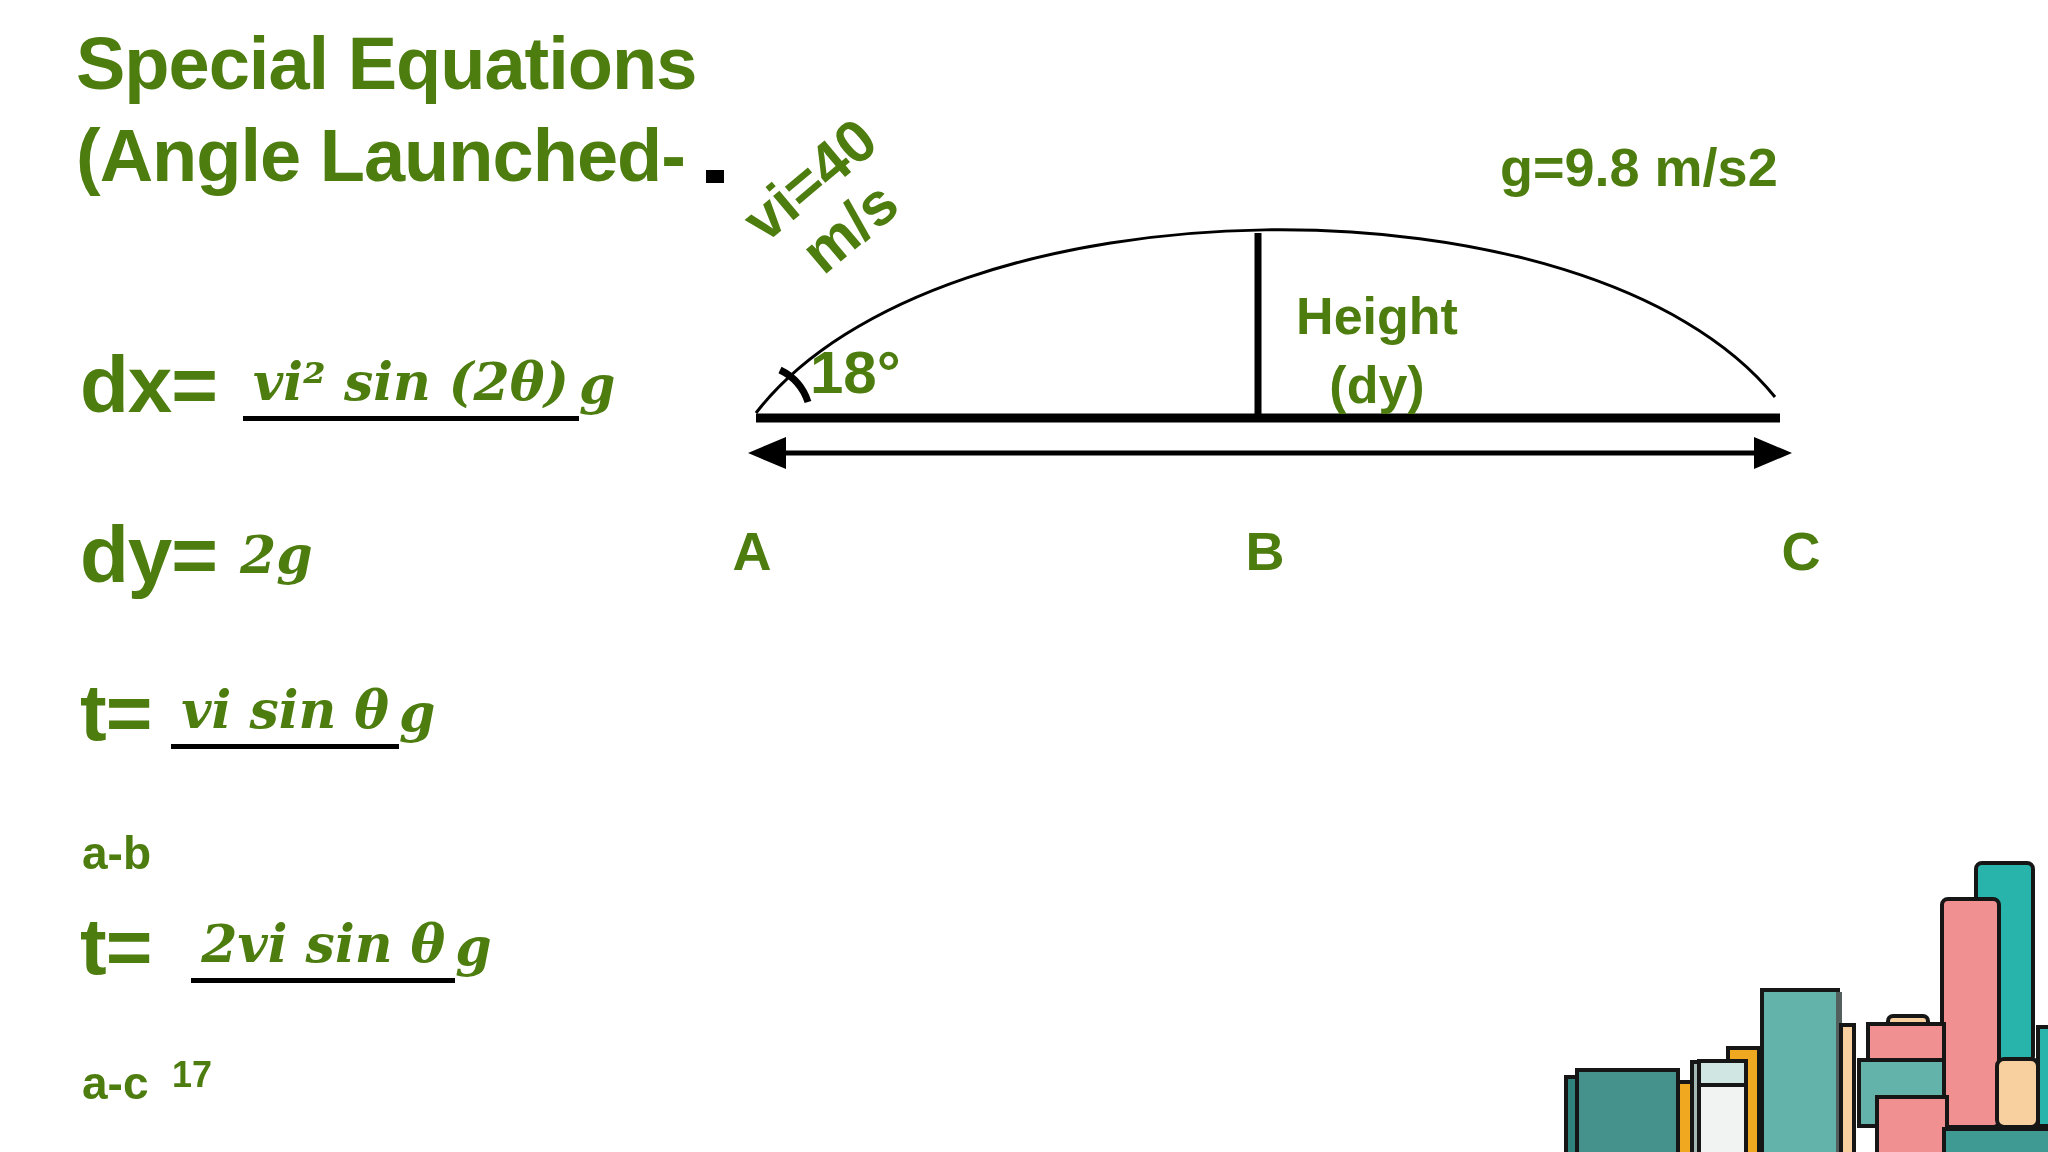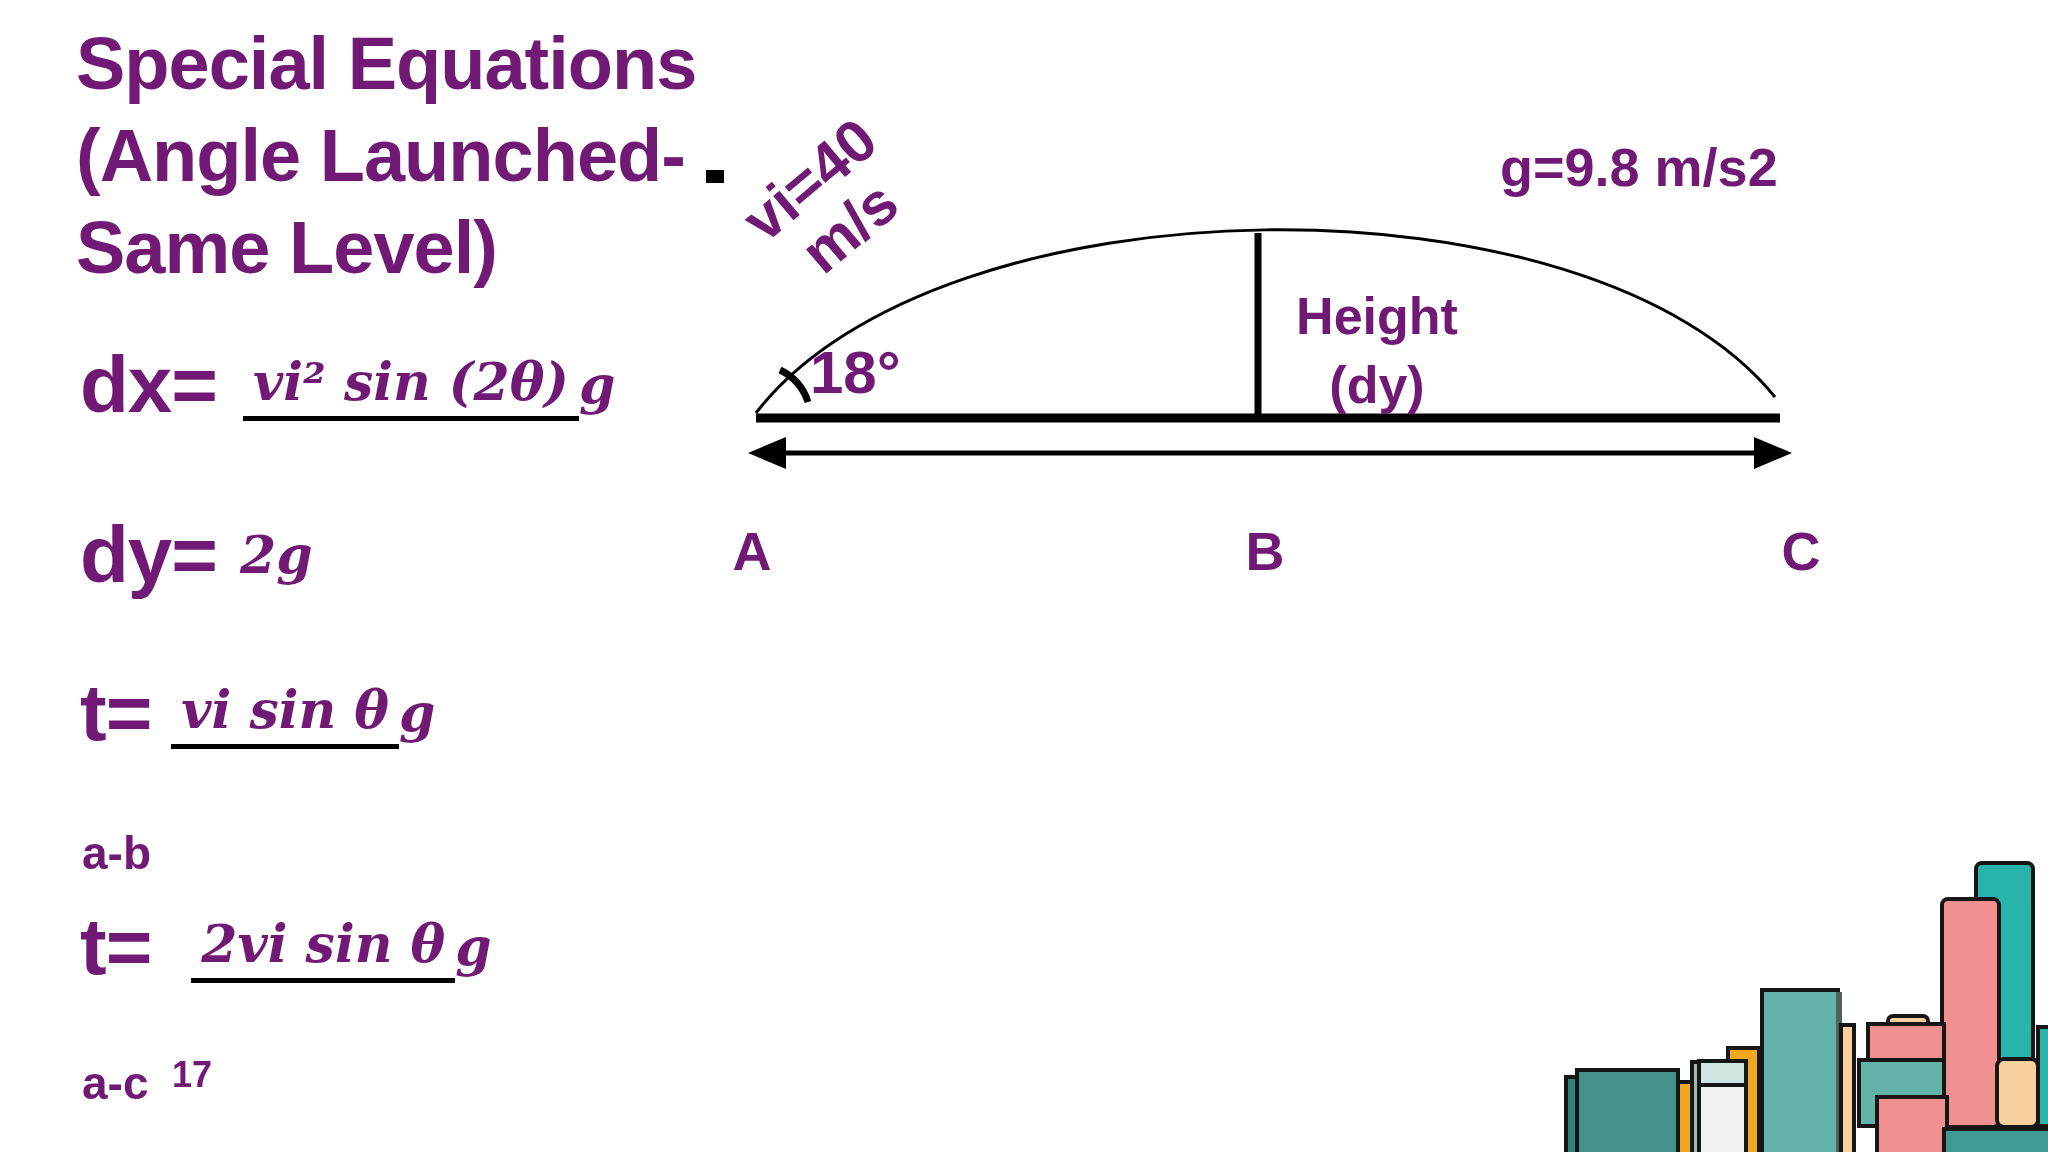--- a/index.html
+++ b/index.html
@@ -1,19 +1,19 @@
 <!DOCTYPE html>
 <html><head>
 <meta charset="utf-8">
 <style>
   html,body { margin:0; padding:0; background:#ffffff; }
   .canvas {
     position:relative; width:2048px; height:1152px;
     background:#ffffff; overflow:hidden;
-    font-family:"Liberation Sans", sans-serif; color:#701a75;
+    font-family:"Liberation Sans", sans-serif; color:#4d7c0f;
   }
   
   .title {
     position:absolute; left:76px; top:18px;
     font-size:74px; font-weight:bold; line-height:92px; letter-spacing:-1px;
     white-space:nowrap;
   }
   
   .eq { position:absolute; left:80px; display:flex; align-items:center; }
   .eq-lhs { font-size:80px; font-weight:bold; letter-spacing:-1px; }
@@ -48,21 +48,20 @@
   .skyline-svg { position:absolute; left:1560px; top:855px; }
 </style>
 </head>
 <body>
 
 <div class="canvas">
 
   <div class="title">
     <div>Special Equations</div>
     <div>(Angle Launched-</div>
-    <div>Same Level)</div>
   </div>
 
   <div class="eq" style="top:339px">
     <span class="eq-lhs">dx=</span>
     <span class="frac m26">
       <span class="num">vi² sin (2θ)</span>
       <span class="den">g</span>
     </span>
   </div>
 

